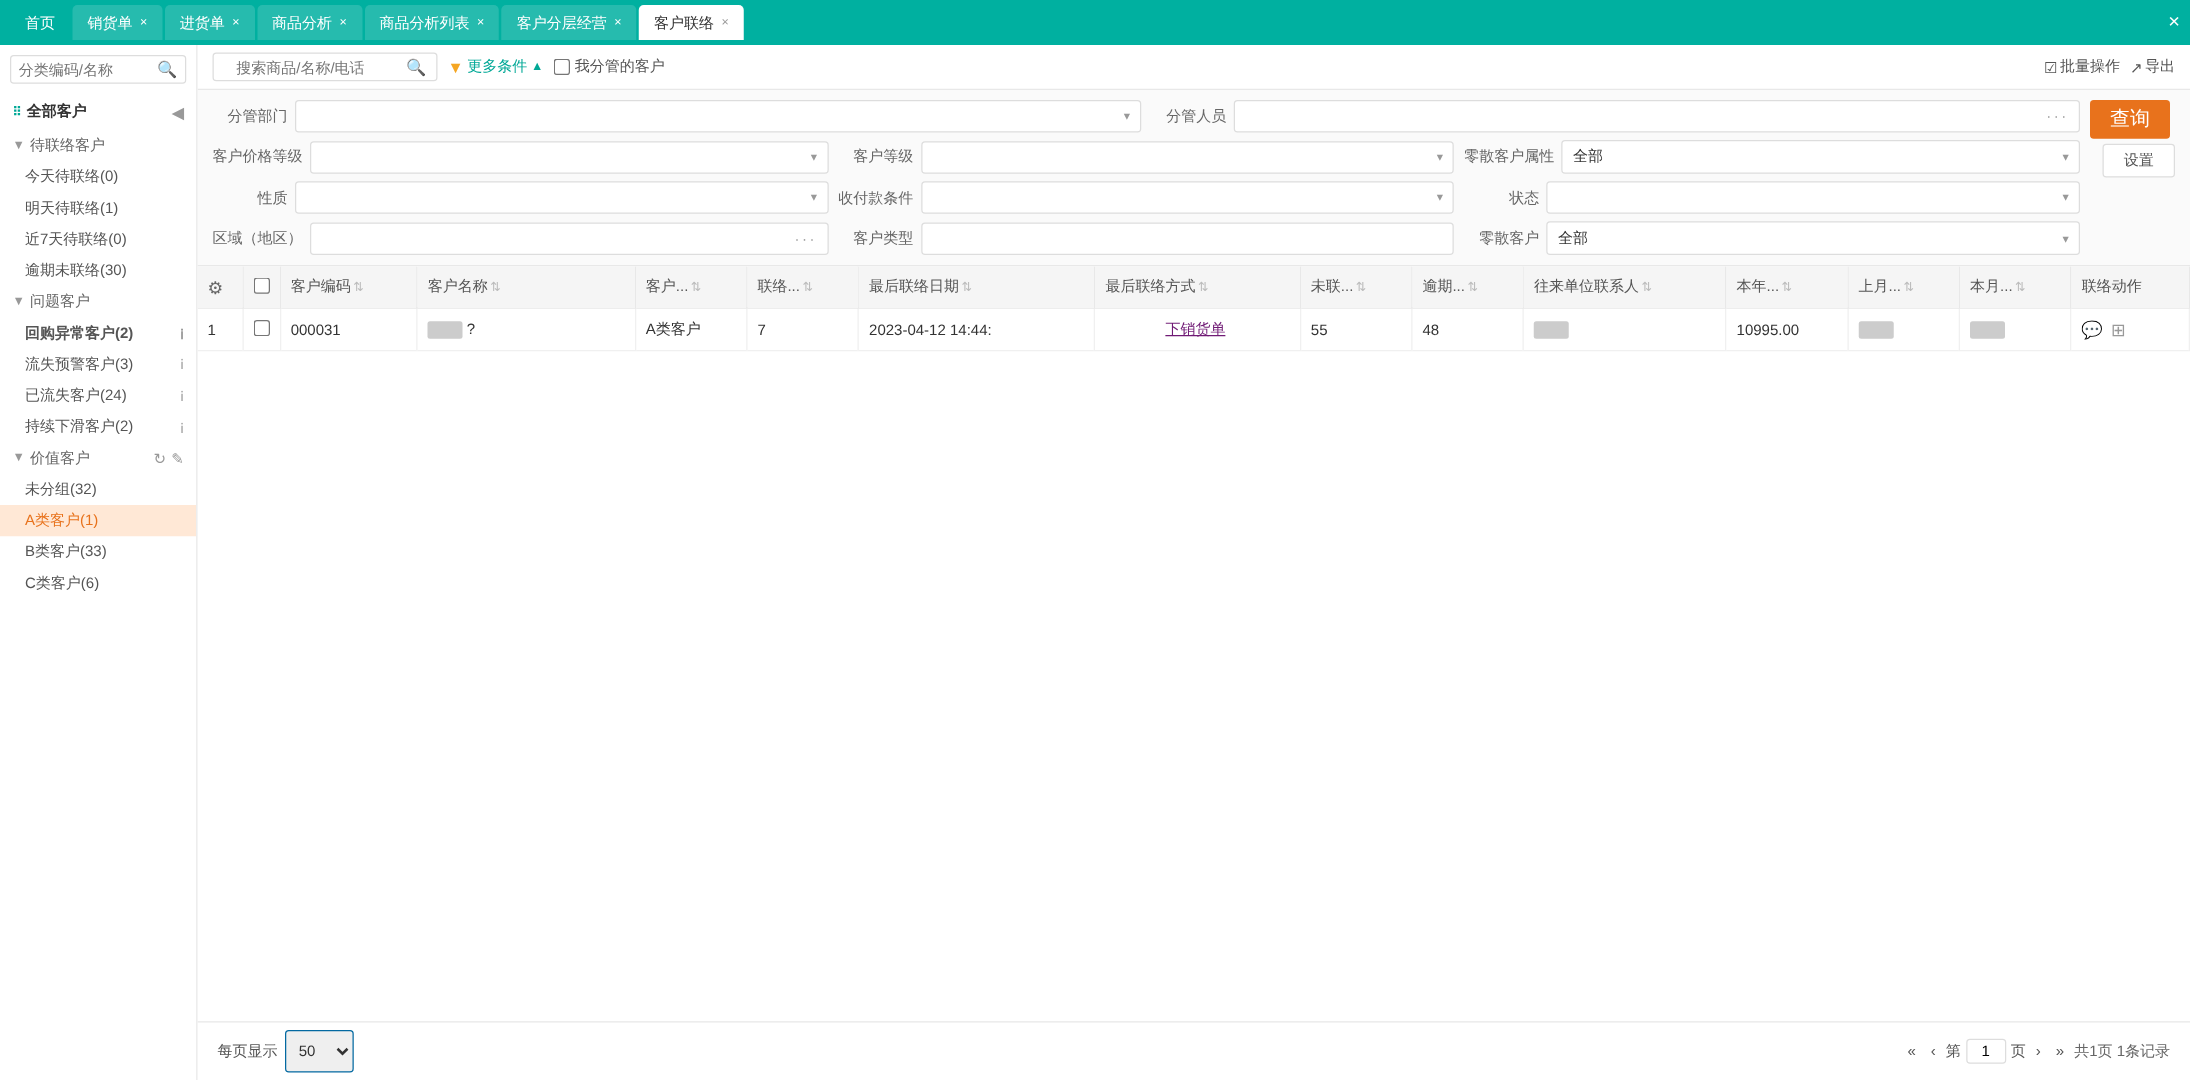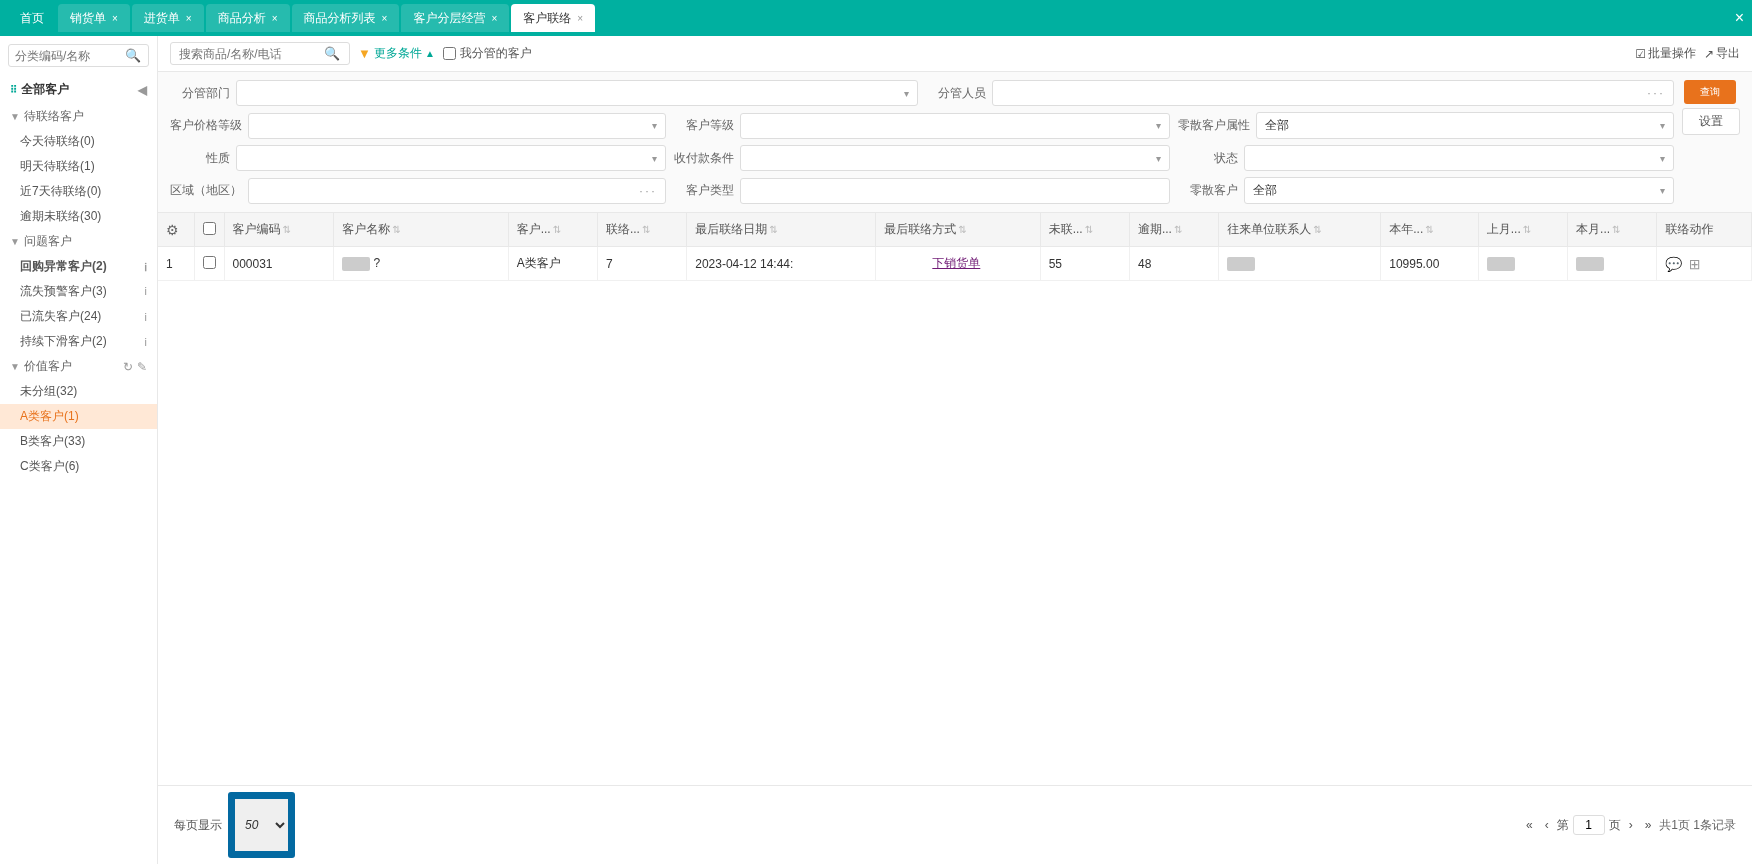--- a/index.html
+++ b/index.html
@@ -58,21 +58,21 @@
 
     
     .filter-bar {
       background: #fff; padding: 6px 12px; display: flex; align-items: center;
       gap: 8px; border-bottom: 1px solid #e8e8e8; flex-shrink: 0;
     }
     .filter-search {
       display: flex; align-items: center; border: 1px solid #ddd; border-radius: 3px;
       padding: 3px 8px; gap: 4px; width: 180px;
     }
-    .filter-search input { border: none; outline: none; font-size: 12px; color: #8b5cf6; width: 100%; }
+    .filter-search input { border: none; outline: none; font-size: 12px; color: #8b5cf6; width: 100%; margin-left: 10px; }
     .filter-more {
       display: flex; align-items: center; gap: 3px; color: #00a896; cursor: pointer;
     }
     .filter-checkbox { display: flex; align-items: center; gap: 4px; color: #555; }
     .filter-actions { margin-left: auto; display: flex; gap: 8px; align-items: center; }
     .batch-op { color: #555; cursor: pointer; display: flex; align-items: center; gap: 2px; }
     .export-btn { color: #555; cursor: pointer; display: flex; align-items: center; gap: 2px; }
 
     
     .advanced-filters {
@@ -87,21 +87,21 @@
     .filter-label { color: #666; white-space: nowrap; min-width: 60px; text-align: right; }
     .filter-input {
       flex: 1; border: 1px solid #ddd; border-radius: 3px; padding: 4px 8px;
       font-size: 12px; color: #333; background: #fff; display: flex; align-items: center;
       justify-content: space-between; cursor: pointer; min-height: 26px;
     }
     .filter-input .arrow { color: #999; font-size: 10px; }
     .filter-input .dots { color: #999; letter-spacing: 2px; }
     .query-btn {
       background: #e8721c; color: #fff; border: none; border-radius: 3px;
-      padding: 5px 16px; cursor: pointer; font-size: 10px; margin-right: 4px;
+      padding: 5px 16px; cursor: pointer; font-size: 16px; margin-right: 4px;
     }
     .settings-btn {
       background: #fff; color: #555; border: 1px solid #ddd; border-radius: 3px;
       padding: 4px 16px; cursor: pointer; font-size: 12px;
     }
     .filter-btn-group { display: flex; flex-direction: column; gap: 4px; align-items: flex-end; }
 
     
     .table-area { flex: 1; overflow: auto; padding: 0; background: #fff; }
     table { width: 100%; border-collapse: collapse; min-width: 900px; }
@@ -122,22 +122,22 @@
     .action-icons { display: flex; gap: 6px; align-items: center; }
     .action-icon { color: #999; cursor: pointer; font-size: 14px; }
 
     
     .table-footer {
       background: #fff; border-top: 1px solid #e8e8e8; padding: 6px 16px;
       display: flex; align-items: center; justify-content: space-between; flex-shrink: 0;
     }
     .pagination-left { display: flex; align-items: center; gap: 6px; color: #555; }
     .page-size-select {
-      border: 7px solid #0369a1; border-radius: 3px; padding: 18px 6px; font-size: 12px;
-      color: #333; cursor: pointer; font-style: italic;
+      border: 1px solid #0369a1; border-radius: 3px; padding: 8px 6px; font-size: 12px;
+      color: #333; cursor: pointer;
     }
     .pagination-right { display: flex; align-items: center; gap: 4px; color: #555; }
     .page-btn { cursor: pointer; color: #555; padding: 2px 4px; }
     .page-input {
       border: 1px solid #ddd; border-radius: 3px; padding: 2px 4px; width: 32px;
       text-align: center; font-size: 12px;
     }
     .total-info { color: #666; }
 
     

